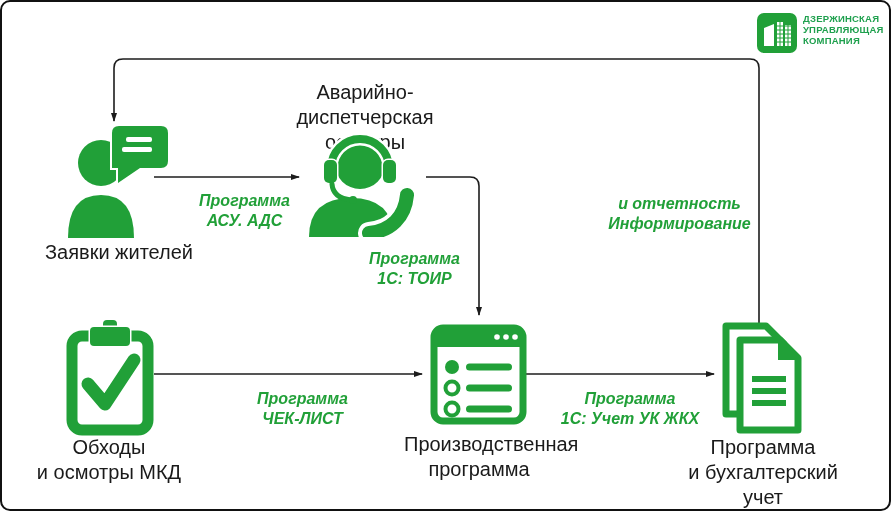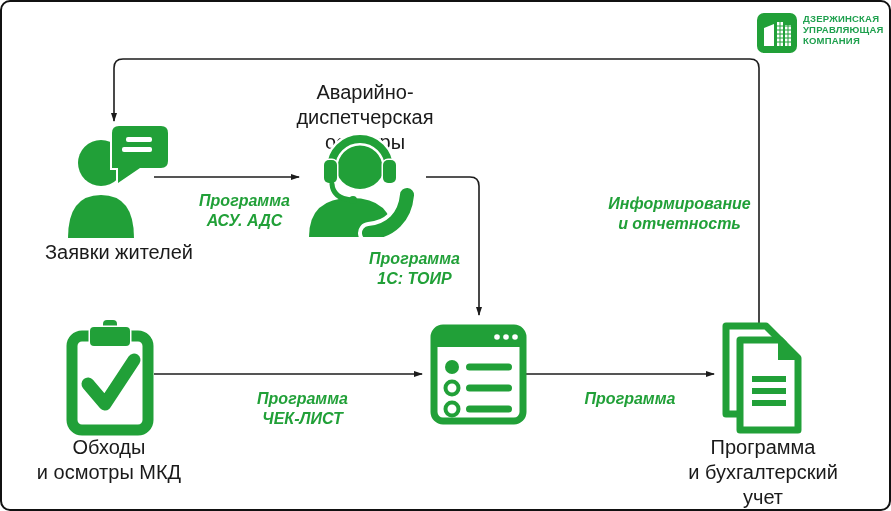--- a/index.html
+++ b/index.html
@@ -112,20 +112,24 @@
       <circle cx="76" cy="13" r="2.8" fill="#fff"></circle>
       <circle cx="85" cy="13" r="2.8" fill="#fff"></circle>
       <circle cx="22" cy="43" r="7" class="ic-fill"></circle>
       <rect x="36" y="39.5" width="46" height="7" rx="3.5" class="ic-fill"></rect>
       <circle cx="22" cy="64" r="6.5" class="ic-stroke" stroke-width="4"></circle>
       <rect x="36" y="60.5" width="46" height="7" rx="3.5" class="ic-fill"></rect>
       <circle cx="22" cy="85" r="6.5" class="ic-stroke" stroke-width="4"></circle>
       <rect x="36" y="81.5" width="46" height="7" rx="3.5" class="ic-fill"></rect>
     </svg>
   </div>
+  <div class="node-label" style="left:402px;top:430px;width:150px;">
+    <div>Производственная</div>
+    <div>программа</div>
+  </div>
 
   <div class="abs" style="left:716px;top:320px;">
     <svg width="88" height="112" viewBox="0 0 88 112">
       <path d="M8,4 H48 L66,22 V92 H8 Z" fill="#fff" class="ic-stroke" stroke-width="7" stroke-linejoin="round" style="fill:#fff;"></path>
       <path d="M22,18 H62 L80,36 V108 H22 Z" fill="#fff" class="ic-stroke" stroke-width="7" stroke-linejoin="round" style="fill:#fff;"></path>
       <path d="M60,16 L82,38 H60 Z" class="ic-fill"></path>
       <rect x="34" y="54" width="34" height="6" class="ic-fill"></rect>
       <rect x="34" y="66" width="34" height="6" class="ic-fill"></rect>
       <rect x="34" y="78" width="34" height="6" class="ic-fill"></rect>
     </svg>
@@ -142,19 +146,20 @@
   <div class="edge-label" style="left:345px;top:247px;width:135px;">
     <div>Программа</div>
     <div>1С: ТОИР</div>
   </div>
   <div class="edge-label" style="left:233px;top:387px;width:135px;">
     <div>Программа</div>
     <div>ЧЕК-ЛИСТ</div>
   </div>
   <div class="edge-label" style="left:538px;top:387px;width:180px;">
     <div>Программа</div>
+    <div>1С: Учет УК ЖКХ</div>
   </div>
   <div class="edge-label" style="left:595px;top:192px;width:165px;">
+    <div>и отчетность</div>
     <div>Информирование</div>
-    <div>и отчетность</div>
   </div>
 
 </div>
 
 </body></html>

